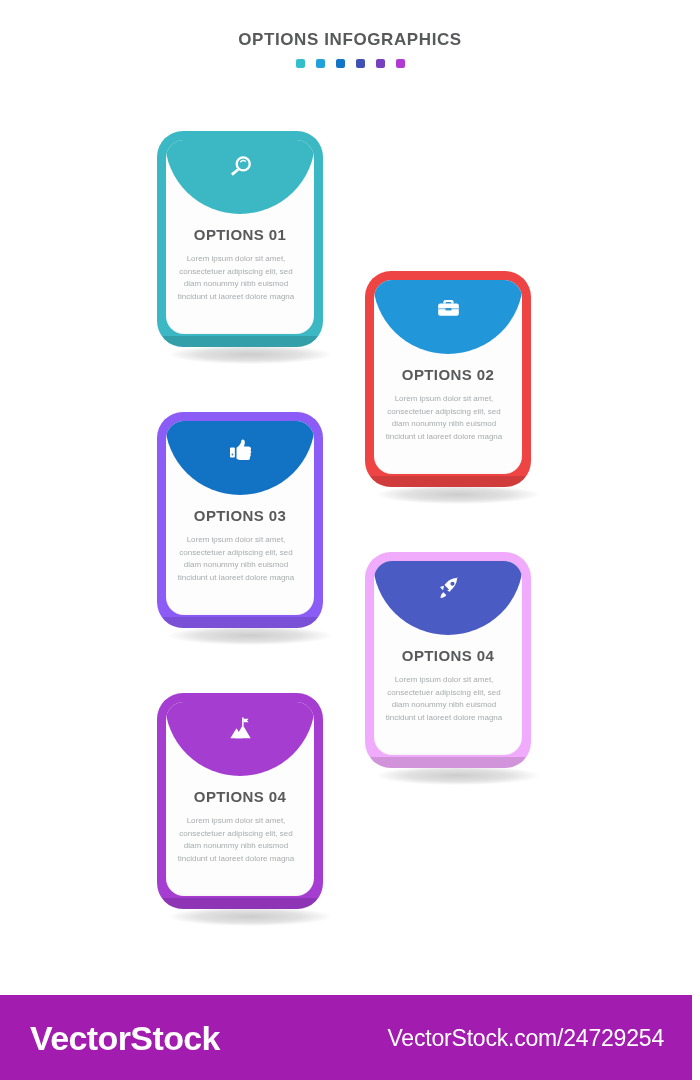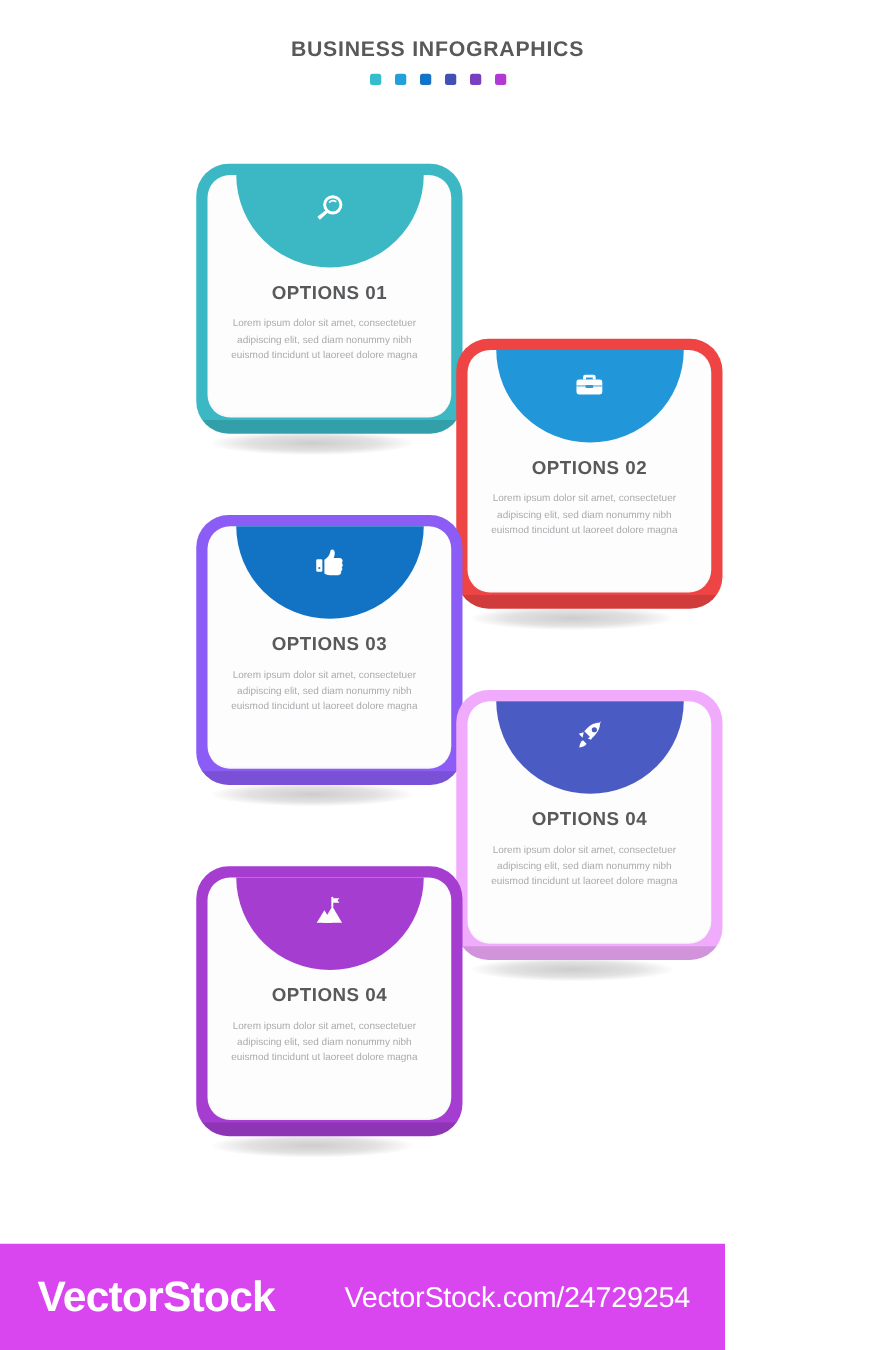--- a/index.html
+++ b/index.html
@@ -47,21 +47,21 @@
   
   .board {
     position: absolute;
     top: 0;
     left: 0;
     width: 700px;
     height: 980px;
   }
   .card {
     position: absolute;
-    width: 213px;
+    width: 166px;
     height: 216px;
   }
   .card-shadow {
     position: absolute;
     left: 12px;
     bottom: -17px;
     width: 162px;
     height: 19px;
     border-radius: 50%;
     background: radial-gradient(ellipse at center,
@@ -142,23 +142,23 @@
     font-size: 8px;
     line-height: 12.6px;
     color: #a9abae;
   }
 
   
   .footer {
     position: absolute;
     left: 0;
     bottom: 0;
-    width: 580px;
+    width: 692px;
     height: 85px;
-    background: #d946ef;
+    background: #a21caf;
   }
   .footer-logo {
     position: absolute;
     left: 30px;
     top: 50%;
     transform: translateY(-50%);
     color: #ffffff;
     font-size: 34px;
     font-weight: bold;
     letter-spacing: -0.6px;
@@ -170,21 +170,21 @@
     transform: translateY(-50%);
     color: #ffffff;
     font-size: 23px;
     letter-spacing: -0.2px;
   }
 </style>
 </head>
 <body>
 
 <div class="header">
-  <div class="header-title">BUSINESS INFOGRAPHICS</div>
+  <div class="header-title">OPTIONS INFOGRAPHICS</div>
   <div class="dot-row">
       <span class="dot" style="background: rgb(50, 190, 203);"></span>
       <span class="dot" style="background: rgb(34, 160, 220);"></span>
       <span class="dot" style="background: rgb(18, 116, 198);"></span>
       <span class="dot" style="background: rgb(63, 81, 181);"></span>
       <span class="dot" style="background: rgb(122, 63, 191);"></span>
       <span class="dot" style="background: rgb(178, 58, 212);"></span>
     </div>
 </div>
 

